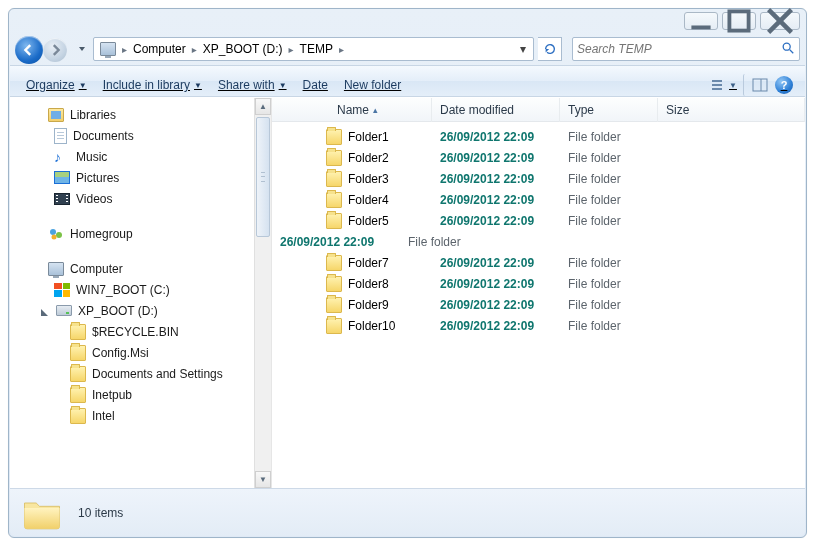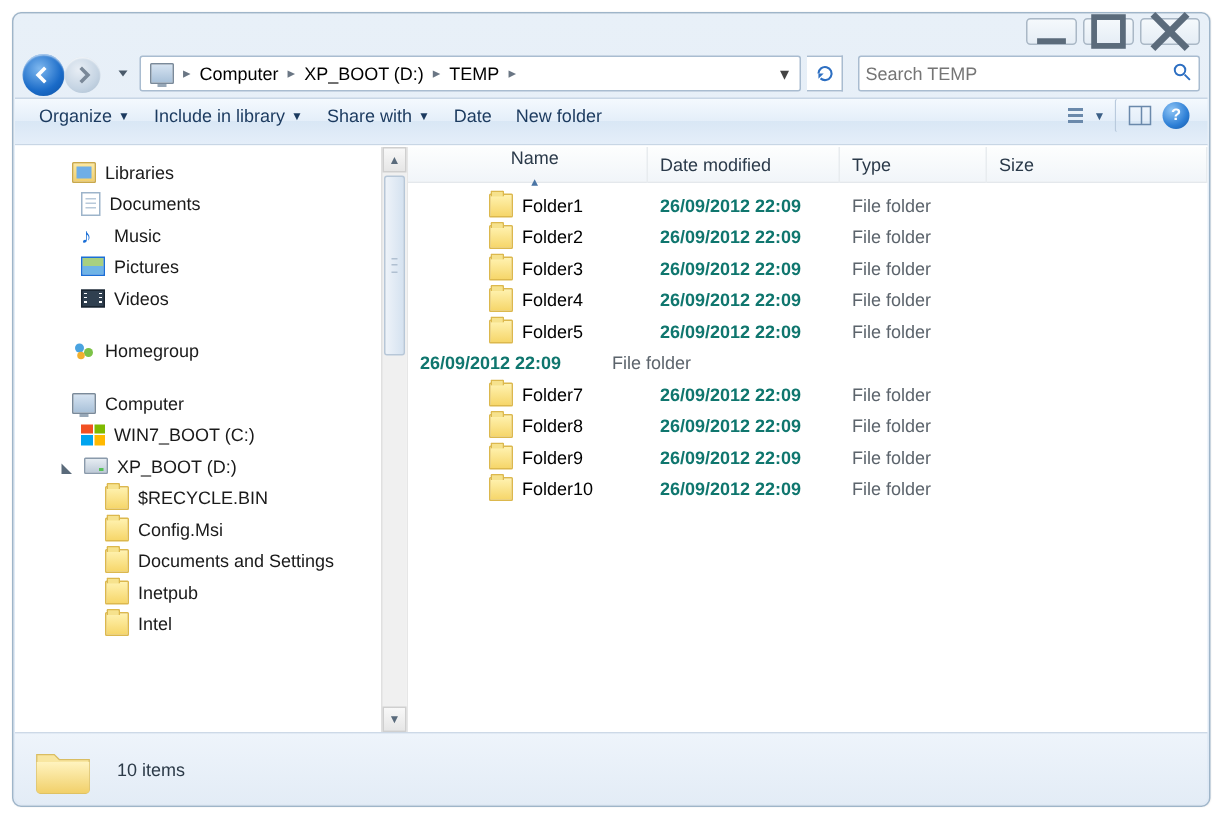--- a/index.html
+++ b/index.html
@@ -25,27 +25,27 @@
 .navfwd  { width: 24px; height: 24px; left: 28px; top: 2px; background: radial-gradient(circle at 40% 35%, #e8eef5,#c5d4e3 60%,#a8bbce); box-shadow: inset 0 1px 1px rgba(255,255,255,.7);}
 .navback svg, .navfwd svg { width: 12px; height: 12px; }
 .navdrop { width:14px; height:26px; display:flex; align-items:center; justify-content:center; }
 
 .address { flex: 1; height: 24px; background: #fff; border: 1px solid #a9bcd0; border-radius: 2px; display: flex; align-items: center; padding: 0 2px; }
 .address .seg { display: flex; align-items: center; height: 22px; padding: 0 4px; cursor: default; }
 .address .sep { color:#6a7684; padding: 0 2px; font-size: 10px; }
 .address .dd { width: 16px; color:#444; text-align:center; }
 .refresh { width: 24px; height: 24px; border: 1px solid #a9bcd0; border-left: none; display:flex; align-items:center; justify-content:center; background:#fff; color:#2d6fc2; }
 .search { width: 228px; height: 24px; margin-left: 6px; background: #fff; border: 1px solid #a9bcd0; border-radius: 2px; display:flex; align-items:center; padding: 0 4px; }
-.search input { border: none; outline: none; flex:1; color:#a16207; background:transparent; }
+.search input { border: none; outline: none; flex:1; font-style: italic; color:#a16207; background:transparent; }
 .search .mag { color:#2d6fc2; }
 
 .toolbar {
   height: 32px; border-top:1px solid #c8d6e5; border-bottom:1px solid #c8d6e5;
   background: linear-gradient(#f4f9fe,#e4eef9 49%,#d9e7f5 50%,#e4eef9);
-  display:flex; align-items:flex-start; padding: 0 8px; margin: 0 1px;
+  display:flex; align-items:flex-end; padding: 0 8px; margin: 0 1px; text-decoration: underline;
 }
 .tbtn { color:#1b3a5f; padding: 4px 8px; display:flex; align-items:center; gap:4px; cursor:default; }
 .tbtn .dd { font-size: 8px; }
 .tspacer { flex:1; }
 .ticon { width: 26px; height: 22px; display:flex; align-items:center; justify-content:center; color:#3b5f86; border-radius:2px; margin-left:2px;}
 .ticon.sep { border-left:1px solid #b9cadd; padding-left:6px; margin-left:6px;}
 .help { width:18px; height:18px; border-radius:50%; background: radial-gradient(circle at 35% 30%, #8fc5f5,#2d7fd6 60%,#1557a5); color:#fff; font-weight:bold; display:flex; align-items:center; justify-content:center; font-size:11px; }
 
 .body { flex:1; display:flex; background:#fff; margin: 0 1px; border-top:1px solid #fff; overflow:hidden;justify-content:flex-end; }
 
@@ -61,21 +61,21 @@
 .navscroll { position:absolute; right:0; top:0; bottom:0; width:17px; background:#f0f0f0; border-left:1px solid #e0e0e0; display:flex; flex-direction:column; }
 .navscroll .btn { height:17px; background:linear-gradient(#f8f8f8,#e6e6e6); border:1px solid #cfcfcf; margin:0; display:flex; align-items:center; justify-content:center; color:#5a6b7c; font-size:8px;}
 .navscroll .track { flex:1; position:relative; }
 .navscroll .thumb { position:absolute; left:1px; right:1px; top:2px; height:120px; background:linear-gradient(90deg,#eef3f9,#d5e2f0); border:1px solid #b7c7d8; border-radius:2px; }
 .navscroll .grip { position:absolute; left:4px; right:4px; top:54px; height:10px; border-top:1px solid #b0c0d1; border-bottom:1px solid #b0c0d1; }
 .navscroll .grip::before { content:""; display:block; height:3px; border-bottom:1px solid #b0c0d1; }
 
 .listpane { flex:1; display:flex; flex-direction:column; }
 .colhead { height:24px; display:flex; align-items:center; border-bottom:1px solid #e4e8ec; background:linear-gradient(#fdfefe,#f1f5f9); color:#2b3a4a; }
 .col { padding: 0 8px; border-right:1px solid #e8ecef; height:24px; display:flex; align-items:center; gap:4px; }
-.col.name { width:160px; padding-left:18px;flex-direction:column;}
+.col.name { width:160px; padding-left:65px;}
 .col.date { width:128px; }
 .col.type { width:98px; }
 .col.size { flex:1; }
 .sorticon { color:#4b75a5; font-size:9px;}
 .rows { flex:1; padding-top:4px; }
 .row { height:21px; display:flex; align-items:center; }
 .row .c1 { width:160px; padding-left:54px; display:flex; align-items:center; gap:6px;}
 .row .c2 { width:128px; color:#0f766e; padding-left:8px;font-weight:bold;}
 .row .c3 { width:98px; color:#5c646c; padding-left:8px;}
 .row .c4 { flex:1; }

